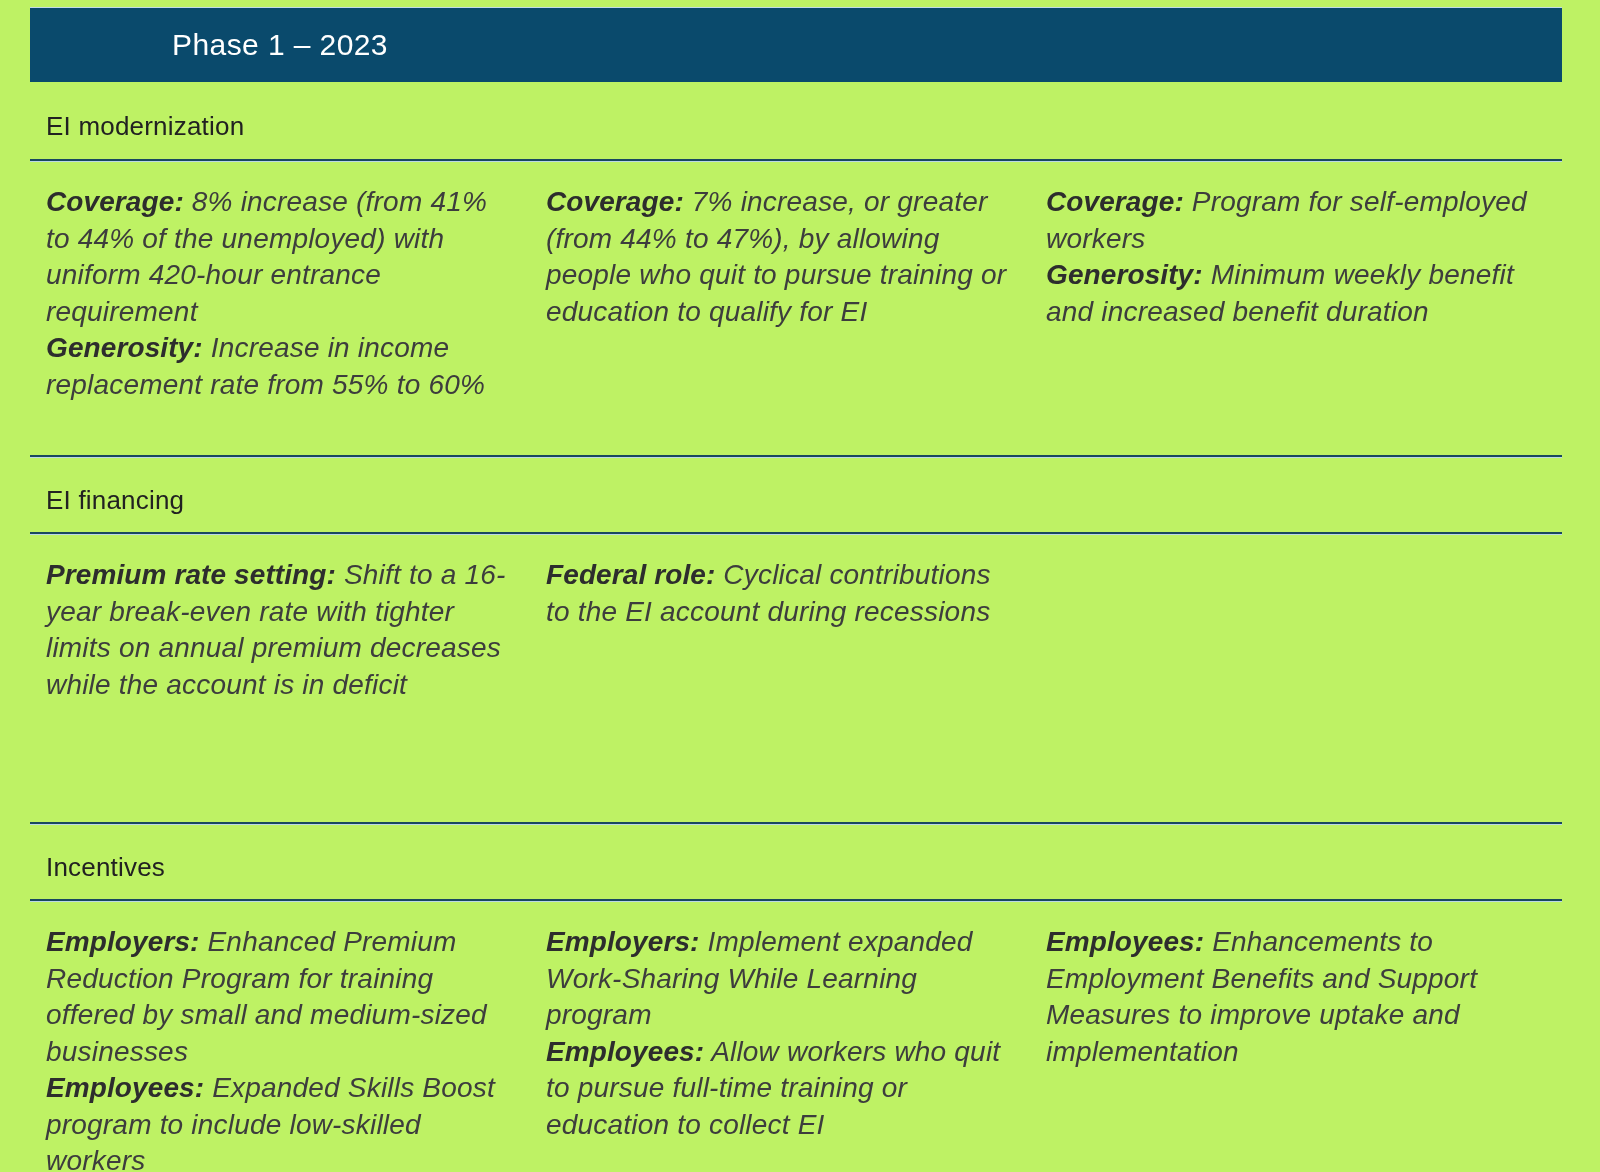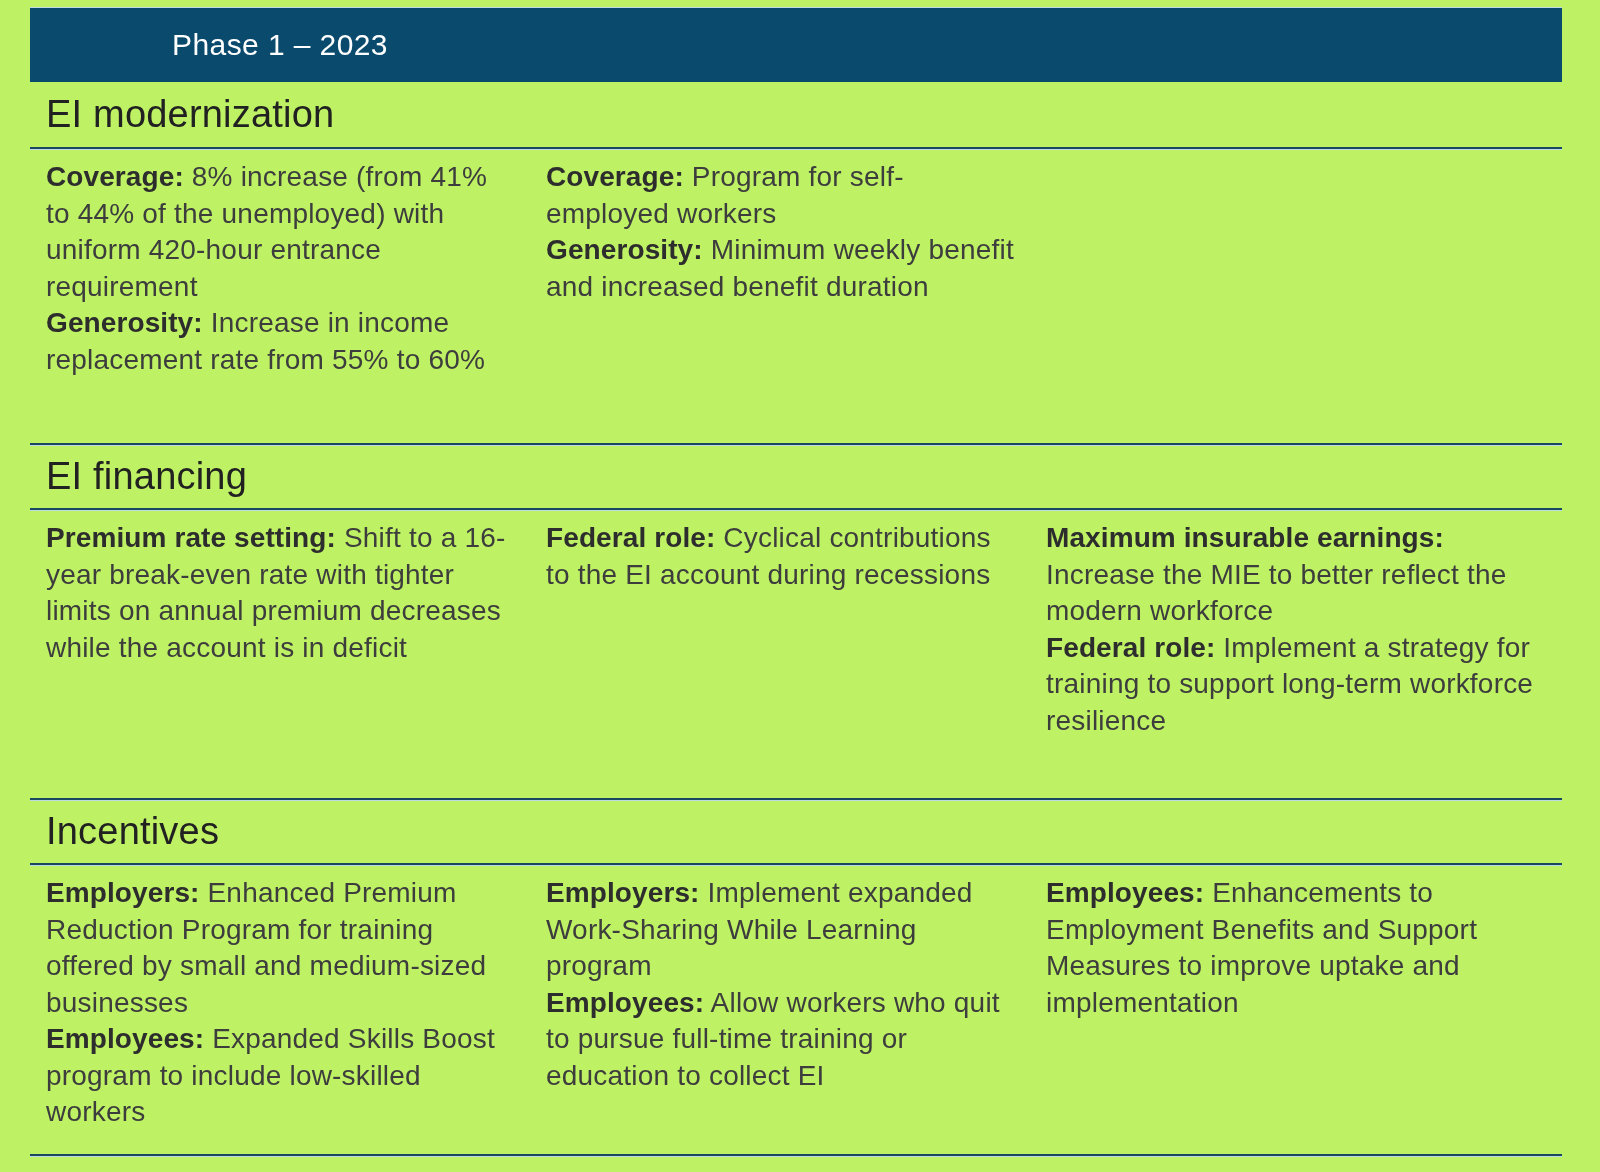--- a/index.html
+++ b/index.html
@@ -43,31 +43,33 @@
     height: 2px;
     background: #19485f;
     box-shadow: 0 1px 0 0 #bcd9e6;
   }
   
   .section-title {
     height: 65px;
     display: flex;
     align-items: center;
     padding-left: 16px;
-    font-size: 38px;
+    font-size: 26px;
     color: #212121;
     letter-spacing: 0.2px;
+    margin-top: 12px;
   }
   .section-title.mid { height: 63px; }
   
   .row {
     display: grid;
     grid-template-columns: 500px 500px 532px;
     box-sizing: border-box;
-    padding-top: 10px;
+    padding-top: 23px;
+    font-style: italic;
   }
   .row.h1 { height: 294px; }
   .row.h2 { height: 288px; }
   .row.h3 { height: 289px; }
   .cell {
     box-sizing: border-box;
     padding: 0 12px 0 16px;
     font-size: 28px;
     line-height: 36.5px;
     letter-spacing: 0.2px;
@@ -91,38 +93,37 @@
     </div>
 
     <div class="section-title">EI modernization</div>
     <div class="rule"></div>
     <div class="row h1">
       <div class="cell">
         <p class="item"><b>Coverage:</b> <span>8% increase (from 41% to 44% of the unemployed) with uniform 420-hour entrance requirement</span></p>
         <p class="item"><b>Generosity:</b> <span>Increase in income replacement rate from 55% to 60%</span></p>
       </div>
       <div class="cell">
+        <p class="item"><b>Coverage:</b> <span>7% increase, or greater (from 44% to 47%), by allowing people who quit to pursue training or education to qualify for EI</span></p>
+      </div>
+      <div class="cell">
         <p class="item"><b>Coverage:</b> <span>Program for self-employed workers</span></p>
         <p class="item"><b>Generosity:</b> <span>Minimum weekly benefit and increased benefit duration</span></p>
       </div>
     </div>
 
     <div class="rule"></div>
     <div class="section-title mid">EI financing</div>
     <div class="rule"></div>
     <div class="row h2">
       <div class="cell">
         <p class="item"><b>Premium rate setting:</b> <span>Shift to a 16-year break-even rate with tighter limits on annual premium decreases while the account is in deficit</span></p>
       </div>
       <div class="cell">
         <p class="item"><b>Federal role:</b> <span>Cyclical contributions to the EI account during recessions</span></p>
-      </div>
-      <div class="cell">
-        <p class="item"><b>Maximum insurable earnings:</b> <span>Increase the MIE to better reflect the modern workforce</span></p>
-        <p class="item"><b>Federal role:</b> <span>Implement a strategy for training to support long-term workforce resilience</span></p>
       </div>
     </div>
 
     <div class="rule"></div>
     <div class="section-title mid">Incentives</div>
     <div class="rule"></div>
     <div class="row h3">
       <div class="cell">
         <p class="item"><b>Employers:</b> <span>Enhanced Premium Reduction Program for training offered by small and medium-sized businesses</span></p>
         <p class="item"><b>Employees:</b> <span>Expanded Skills Boost program to include low-skilled workers</span></p>

